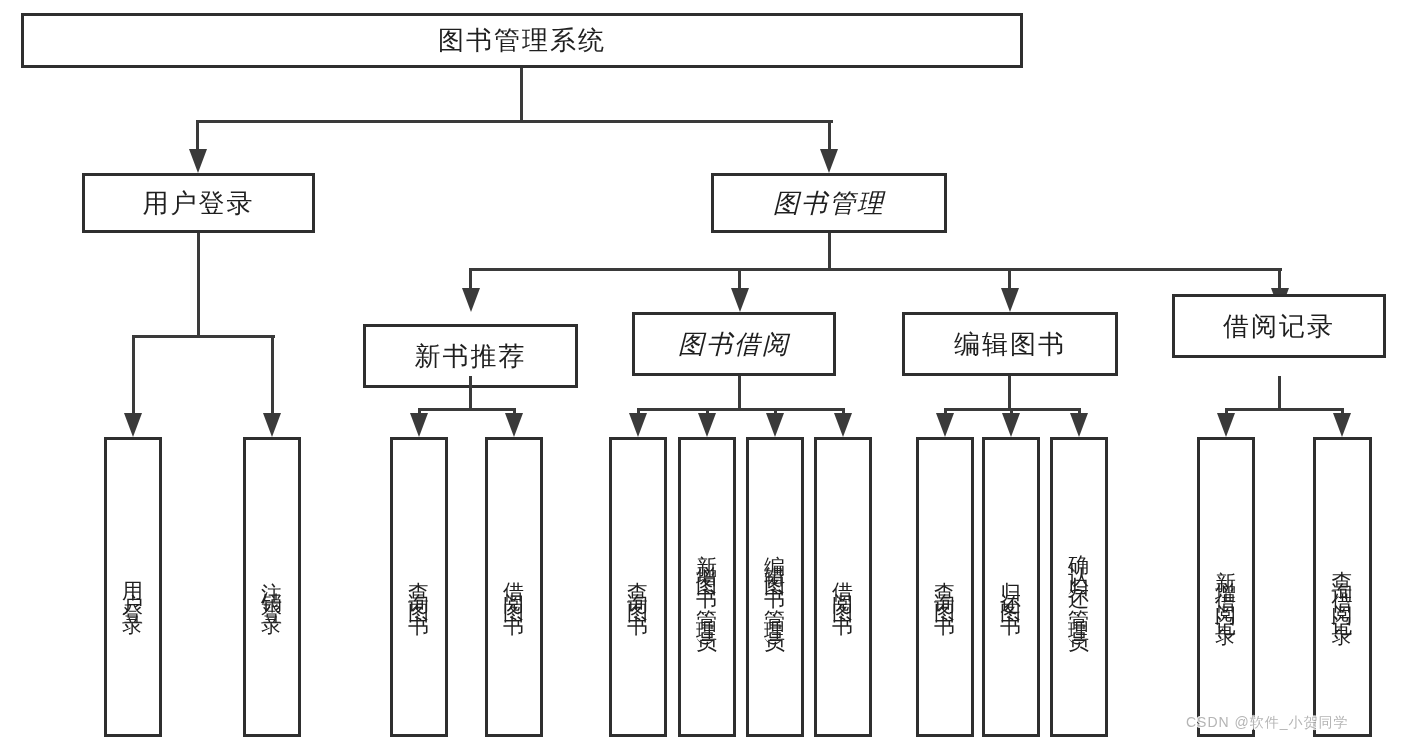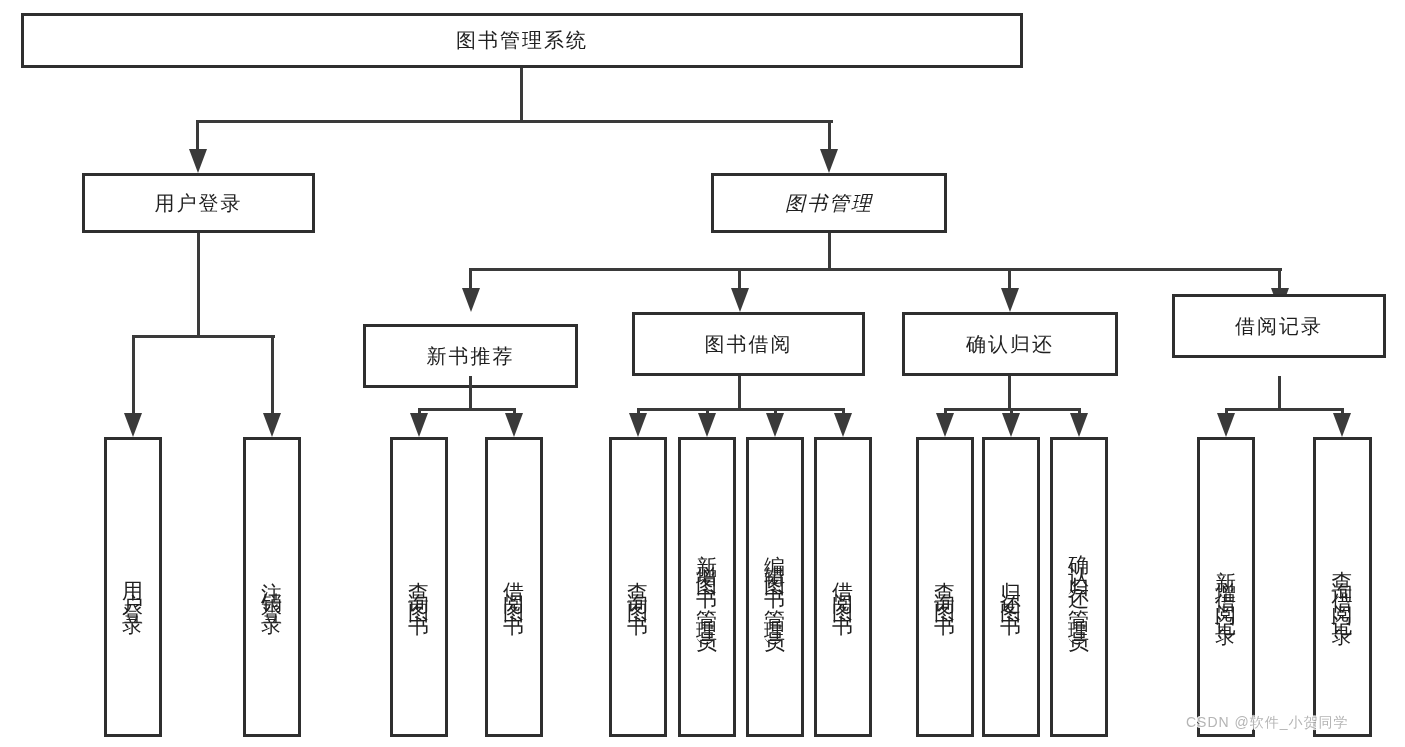--- a/index.html
+++ b/index.html
@@ -4,21 +4,21 @@
 <style>
   html,body{margin:0;padding:0;background:#ffffff;}
   .stage{
     position:relative;width:1405px;height:747px;background:#ffffff;
     font-family:"Liberation Sans","DejaVu Sans",sans-serif;overflow:hidden;
   }
   .box{
     position:absolute;box-sizing:border-box;border:3px solid #2f2f2f;background:#ffffff;
     display:flex;align-items:center;justify-content:center;color:#1f1f1f;
   }
-  .hlabel{font-size:20px;letter-spacing:2px;white-space:nowrap;}
+  .hlabel{font-size:26px;letter-spacing:2px;white-space:nowrap;}
   .vbox .vtext{
     writing-mode:vertical-rl;text-orientation:mixed;
     font-size:21px;letter-spacing:11px;line-height:1;white-space:nowrap;
   }
   .edge{position:absolute;background:#3a3a3a;}
   .arrow{
     position:absolute;width:0;height:0;
     border-left:9px solid transparent;border-right:9px solid transparent;
     border-top:24px solid #3a3a3a;
   }
@@ -65,25 +65,25 @@
   <div class="edge" style="left:738px;top:269px;width:3px;height:21px;"></div>
   <div class="arrow" style="left:731px;top:288px;"></div>
   <div class="edge" style="left:1008px;top:269px;width:3px;height:21px;"></div>
   <div class="arrow" style="left:1001px;top:288px;"></div>
   <div class="edge" style="left:1278px;top:269px;width:3px;height:21px;"></div>
   <div class="arrow" style="left:1271px;top:288px;"></div>
 
   <div class="box" style="left:363px;top:324px;width:215px;height:64px;">
     <span class="hlabel">新书推荐</span>
   </div>
-  <div class="box" style="left:632px;top:312px;width:233px;height:64px;">
+  <div class="box" style="left:632px;top:312px;width:204px;height:64px;font-style:italic;">
     <span class="hlabel">图书借阅</span>
   </div>
   <div class="box" style="left:902px;top:312px;width:216px;height:64px;">
-    <span class="hlabel">确认归还</span>
+    <span class="hlabel">编辑图书</span>
   </div>
   <div class="box" style="left:1172px;top:294px;width:214px;height:64px;">
     <span class="hlabel">借阅记录</span>
   </div>
 
   <div class="edge" style="left:469px;top:376px;width:3px;height:33px;"></div>
   <div class="edge" style="left:418px;top:408px;width:98px;height:3px;"></div>
   <div class="edge" style="left:418px;top:409px;width:3px;height:8px;"></div>
   <div class="arrow" style="left:410px;top:413px;"></div>
   <div class="edge" style="left:513px;top:409px;width:3px;height:8px;"></div>

